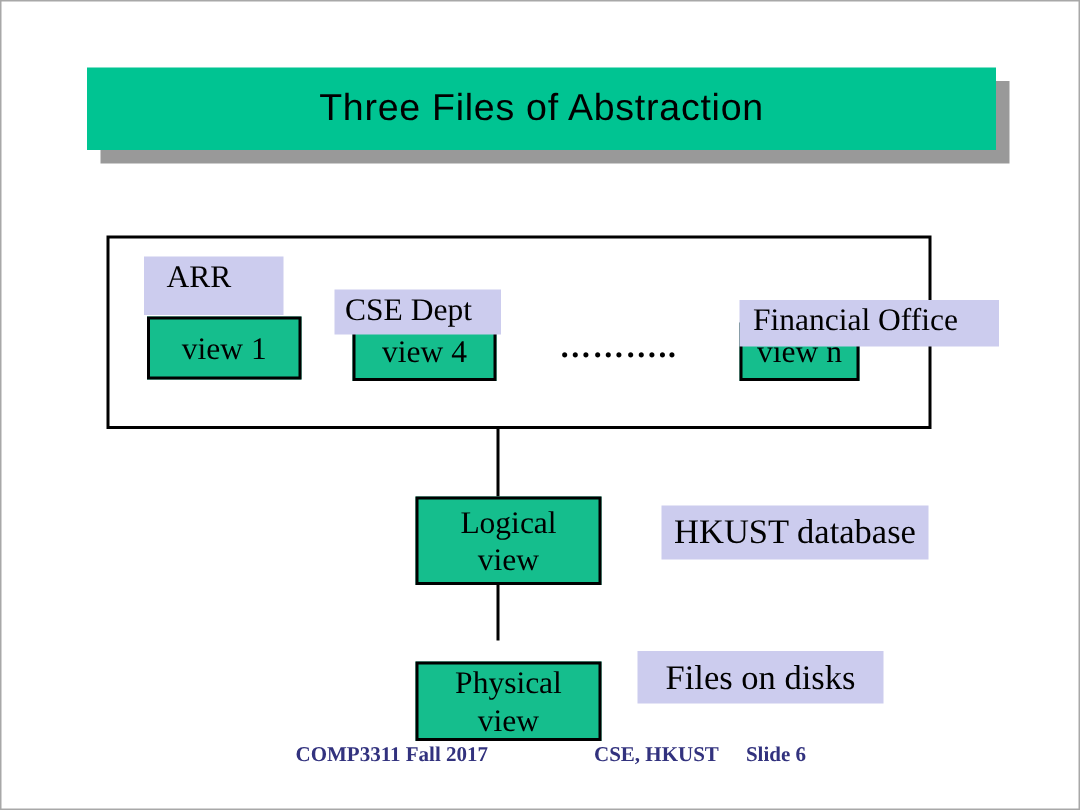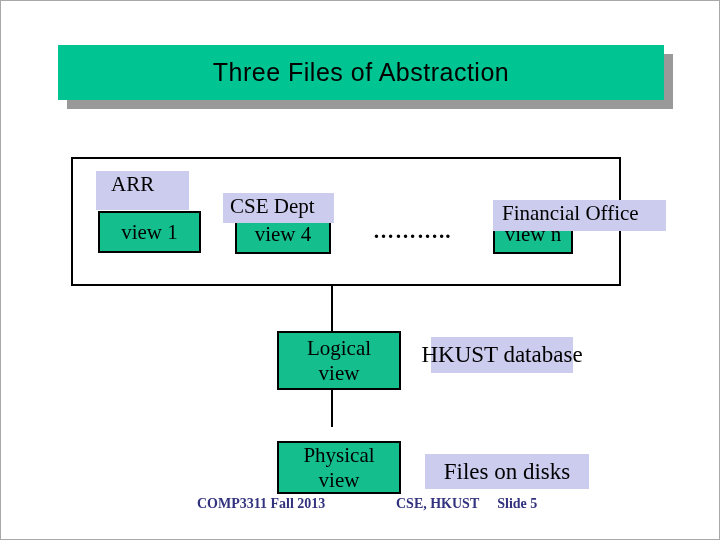--- a/index.html
+++ b/index.html
@@ -85,24 +85,24 @@
     width: 2px;
     background: #000;
   }
   .vline-1 { left: 330px; top: 285px; height: 45px; }
   .vline-2 { left: 330px; top: 385px; height: 41px; }
 
   
   .box-logical  { left: 276px; top: 330px; width: 124px; height: 59px; white-space: pre-line; line-height: 1.15; }
   .box-physical { left: 276px; top: 440px; width: 124px; height: 53px; white-space: pre-line; line-height: 1.15; }
 
-  .label-db    { left: 430px; top: 336px; width: 142px; height: 36px; font-size: 23px;
+  .label-db    { left: 440px; top: 336px; width: 178px; height: 36px; font-size: 23px;
                  display: flex; align-items: center; justify-content: center; }
   .label-files { left: 424px; top: 433px; width: 164px; height: 35px; font-size: 23px;
-                 display: flex; align-items: center; justify-content: center; margin-top: 20px; }
+                 display: flex; align-items: center; justify-content: center; }
 
   
   .footer {
     position: absolute;
     left: 0; top: 495px;
     width: 100%;
     font-family: "Liberation Serif", serif;
     font-weight: bold;
     font-size: 14px;
     color: #32327e;
@@ -139,19 +139,19 @@
 view</div>
   <div class="lavender label-db">HKUST database</div>
 
   <div class="vline vline-2"></div>
 
   <div class="green-box box-physical">Physical
 view</div>
   <div class="lavender label-files">Files on disks</div>
 
   <div class="footer">
-    <span class="footer-course">COMP3311 Fall 2013</span>
+    <span class="footer-course">COMP3311 Fall 2017</span>
     <span class="footer-right">
-      <span>CSE, HKUST</span><span class="footer-slide">Slide 5</span>
+      <span>CSE, HKUST</span><span class="footer-slide">Slide 6</span>
     </span>
   </div>
 
 </div>
 
 </body></html>

